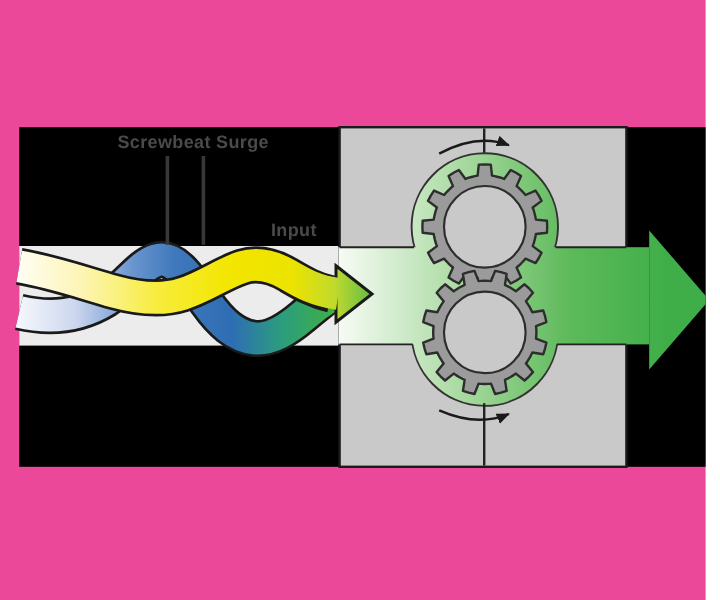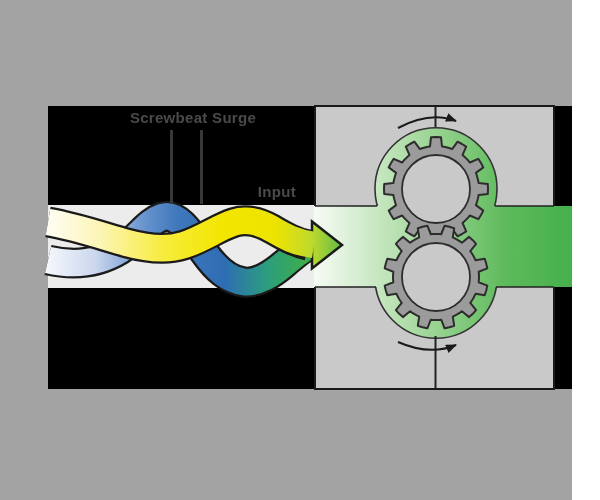--- a/index.html
+++ b/index.html
@@ -1,17 +1,17 @@
 <!DOCTYPE html>
 <html><head>
 <meta charset="utf-8">
 <style>
   html,body{margin:0;padding:0;background:#ffffff;}
-  .stage{position:relative;width:540px;height:500px;background:#a3a3a3;overflow:hidden;
-         font-family:"Liberation Sans", sans-serif;padding-left:32px;}
+  .stage{position:relative;width:588px;height:500px;background:#ec4899;overflow:hidden;
+         font-family:"Liberation Sans", sans-serif;}
   svg text{font-family:"Liberation Sans", sans-serif;font-weight:bold;font-size:15px;letter-spacing:.3px;}
 </style>
 </head>
 <body>
 
 <div class="stage">
 <svg width="600" height="500" viewBox="0 0 600 500" xmlns="http://www.w3.org/2000/svg">
   <defs>
     <linearGradient id="flowGrad" gradientUnits="userSpaceOnUse" x1="283" y1="0" x2="555" y2="0">
       <stop offset="0" stop-color="#f6fbf4"></stop>

